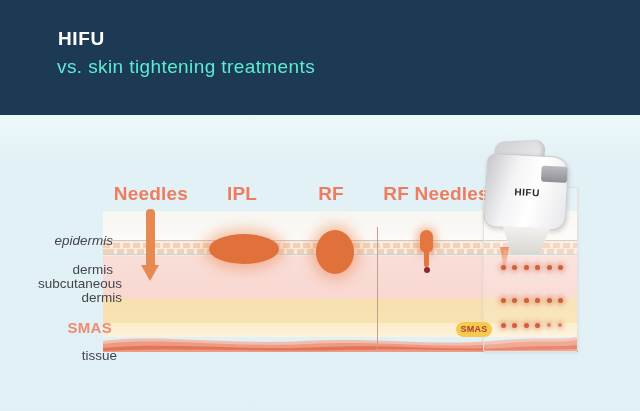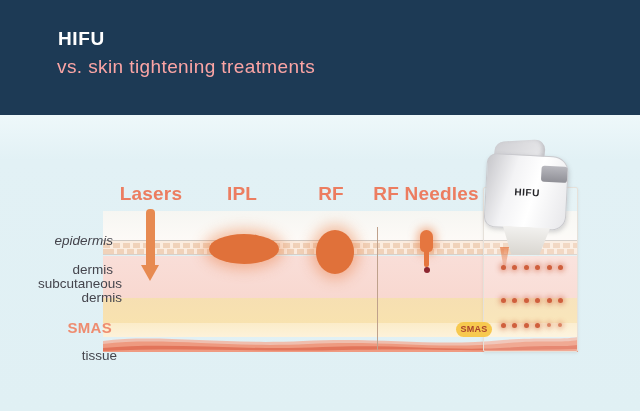--- a/index.html
+++ b/index.html
@@ -5,27 +5,27 @@
   html,body{margin:0;padding:0;background:#fff;}
   *{box-sizing:border-box;}
   #stage{
     position:relative;width:640px;height:411px;overflow:hidden;
     font-family:"Liberation Sans",sans-serif;
     background:linear-gradient(180deg,#eef8fa 115px,#e2f1f5 160px,#e0f0f4 100%);
   }
   
   .header{position:absolute;left:0;top:0;width:640px;height:115px;background:var(--header-bg,#1d3a55);}
   .title{position:absolute;left:58px;top:28px;font-size:19px;font-weight:bold;color:#ffffff;letter-spacing:.6px;}
-  .subtitle{position:absolute;left:57px;top:56px;font-size:19px;font-weight:400;color:#fca5a5;letter-spacing:.4px;}
+  .subtitle{position:absolute;left:57px;top:56px;font-size:19px;font-weight:400;color:#5eead4;letter-spacing:.4px;}
   .logo{position:absolute;left:452px;top:36px;width:140px;text-align:center;}
   .logo-name{font-size:21px;font-weight:300;color:#ffffff;letter-spacing:.5px;white-space:nowrap;}
   .logo-tagline{margin-top:3px;font-size:6.5px;color:#94a9ba;letter-spacing:2.6px;}
   
   .col-label{position:absolute;top:183px;transform:translateX(-50%);font-size:19px;font-weight:bold;color:var(--accent-coral,#ec7d60);letter-spacing:.2px;white-space:nowrap;}
-  .col-lasers{left:151px;} .col-ipl{left:242px;} .col-rf{left:331px;} .col-rfneedles{left:426px;}
+  .col-lasers{left:151px;} .col-ipl{left:242px;} .col-rf{left:331px;} .col-rfneedles{left:436px;}
   
   .skin{position:absolute;left:103px;top:211px;width:475px;height:141px;}
   .band{position:absolute;left:0;width:475px;}
   .band-surface{top:0;height:29px;background:linear-gradient(180deg,#f6f6f2,#fdfaf7);}
   .band-epidermis{top:29px;height:15px;background:#fbecdf;border-top:1px solid #cfc8c2;border-bottom:1px solid #d8cfc8;}
   .dashrow{position:absolute;left:0;width:475px;height:5px;background:repeating-linear-gradient(90deg,#f0d2ba 0 7px,rgba(0,0,0,0) 7px 10px);}
   .dashrow.r1{top:2px;} .dashrow.r2{top:8px;background-position-x:4px;}
   .band-dermis{top:45px;height:42px;background:linear-gradient(180deg,#f9ded8,var(--dermis,#f8d8d0));}
   .band-subcut{top:87px;height:25px;background:linear-gradient(180deg,#f6dfb2,var(--subcutaneous,#f8e2af));}
   .band-cream{top:112px;height:14px;background:linear-gradient(180deg,#fbecc9,#fdf2da);}
@@ -65,21 +65,21 @@
 </head>
 <body>
 
 <div id="stage">
 
   <div class="header">
     <div class="title">HIFU</div>
     <div class="subtitle">vs. skin tightening treatments</div>
   </div>
 
-  <div class="col-label col-lasers">Lasers</div>
+  <div class="col-label col-lasers">Needles</div>
   <div class="col-label col-ipl">IPL</div>
   <div class="col-label col-rf">RF</div>
   <div class="col-label col-rfneedles">RF Needles</div>
 
   <div class="skin">
     <div class="band band-surface"></div>
     <div class="band band-epidermis">
       <div class="dashrow r1"></div>
       <div class="dashrow r2"></div>
     </div>

